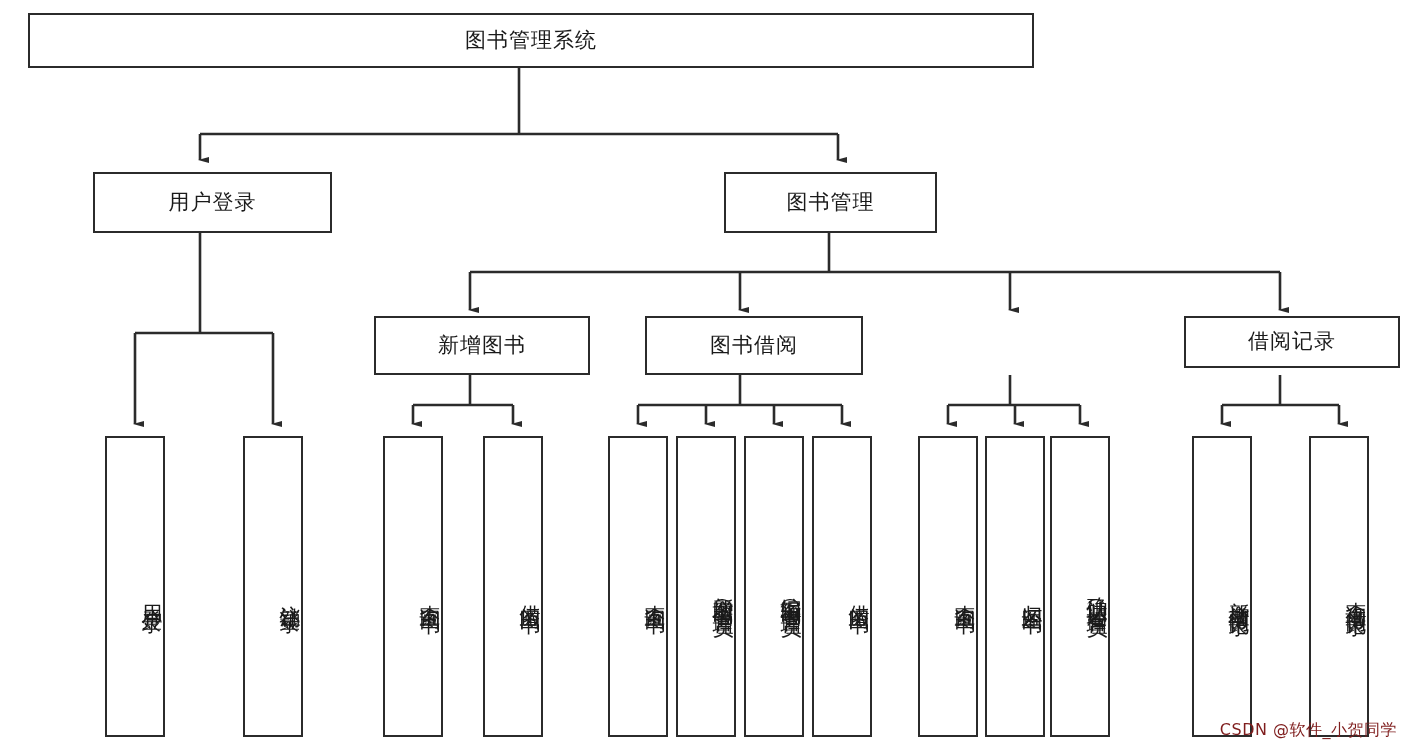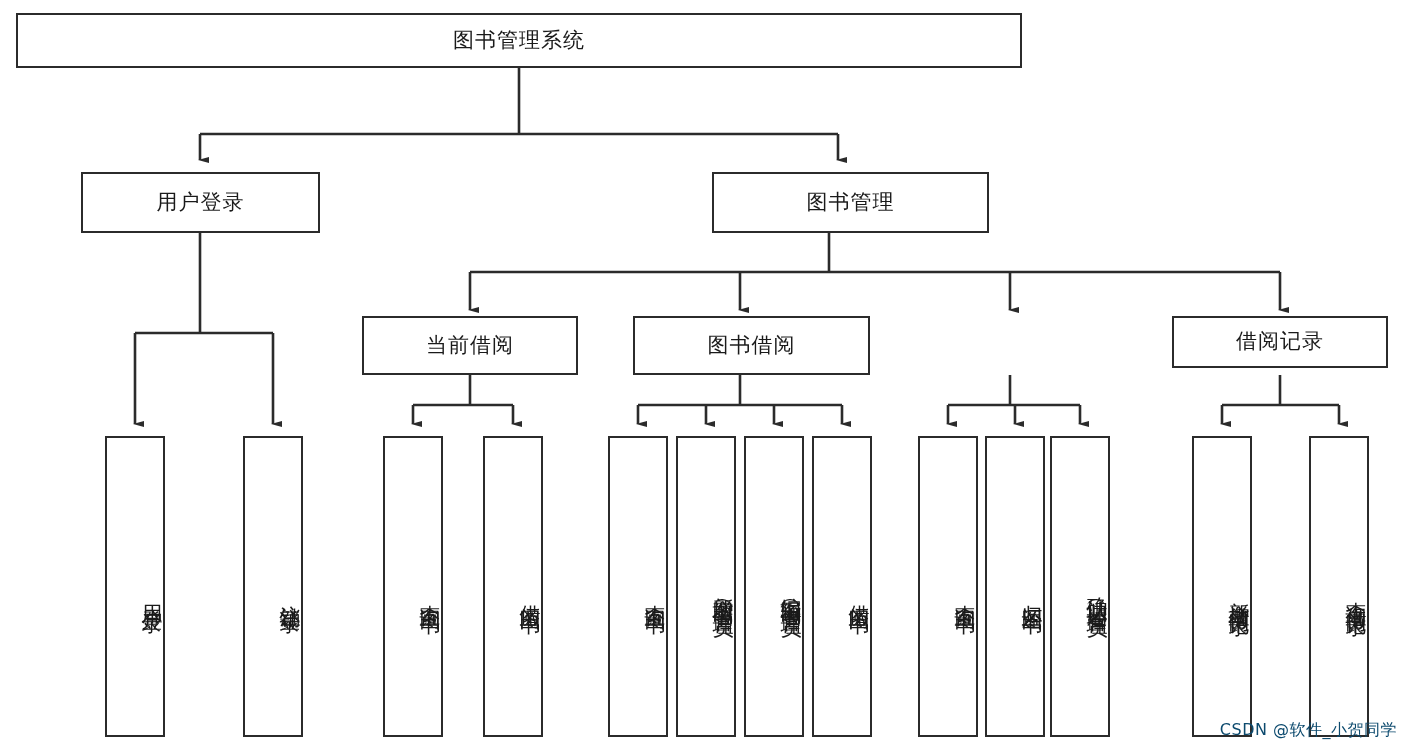--- a/index.html
+++ b/index.html
@@ -32,41 +32,42 @@
     background: #ffffff;
     border: 2px solid #2b2b2b;
     display: flex;
     align-items: center;
     justify-content: center;
     color: #1a1a1a;
   }
   .node.horizontal {
     font-size: 21px;
     letter-spacing: 1px;
+    margin-left: 12px;
   }
   .node.vertical {
     writing-mode: vertical-rl;
     text-orientation: upright;
     font-size: 21px;
     letter-spacing: 3px;
     align-items: flex-start;
     justify-content: center;
     padding-top: 14px;
   }
   .node .label {
     display: block;
     line-height: 1.12;
     white-space: nowrap;
   }
   #watermark {
     position: absolute;
     right: 8px;
     bottom: 6px;
     font-size: 16px;
-    color: #0c4a6e;
+    color: #7f1d1d;
     letter-spacing: 0.5px;
     white-space: nowrap;
   }
 </style>
 </head>
 <body>
 
 <div id="diagram-root">
 
   <svg id="edge-layer" viewBox="0 0 1405 747" width="1405" height="747" xmlns="http://www.w3.org/2000/svg">
@@ -132,29 +133,29 @@
   </svg>
 
   <div class="node horizontal" style="left:16px; top:13px; width:1006px; height:55px;">
     <span class="label">图书管理系统</span>
   </div>
 
   <div class="node horizontal" style="left:81px; top:172px; width:239px; height:61px;">
     <span class="label">用户登录</span>
   </div>
 
-  <div class="node horizontal" style="left:712px; top:172px; width:277px; height:61px;font-family:Liberation Serif, serif;">
+  <div class="node horizontal" style="left:712px; top:172px; width:213px; height:61px;font-family:Liberation Serif, serif;">
     <span class="label">图书管理</span>
   </div>
 
   <div class="node horizontal" style="left:362px; top:316px; width:216px; height:59px;">
-    <span class="label">当前借阅</span>
-  </div>
-
-  <div class="node horizontal" style="left:633px; top:316px; width:237px; height:59px;">
+    <span class="label">新增图书</span>
+  </div>
+
+  <div class="node horizontal" style="left:633px; top:316px; width:218px; height:59px;">
     <span class="label">图书借阅</span>
   </div>
 
 
   <div class="node horizontal" style="left:1172px; top:316px; width:216px; height:52px;">
     <span class="label">借阅记录</span>
   </div>
 
   <div class="node vertical" style="left:105px; top:436px; width:60px; height:301px;">
     <span class="label">用户登录</span>

